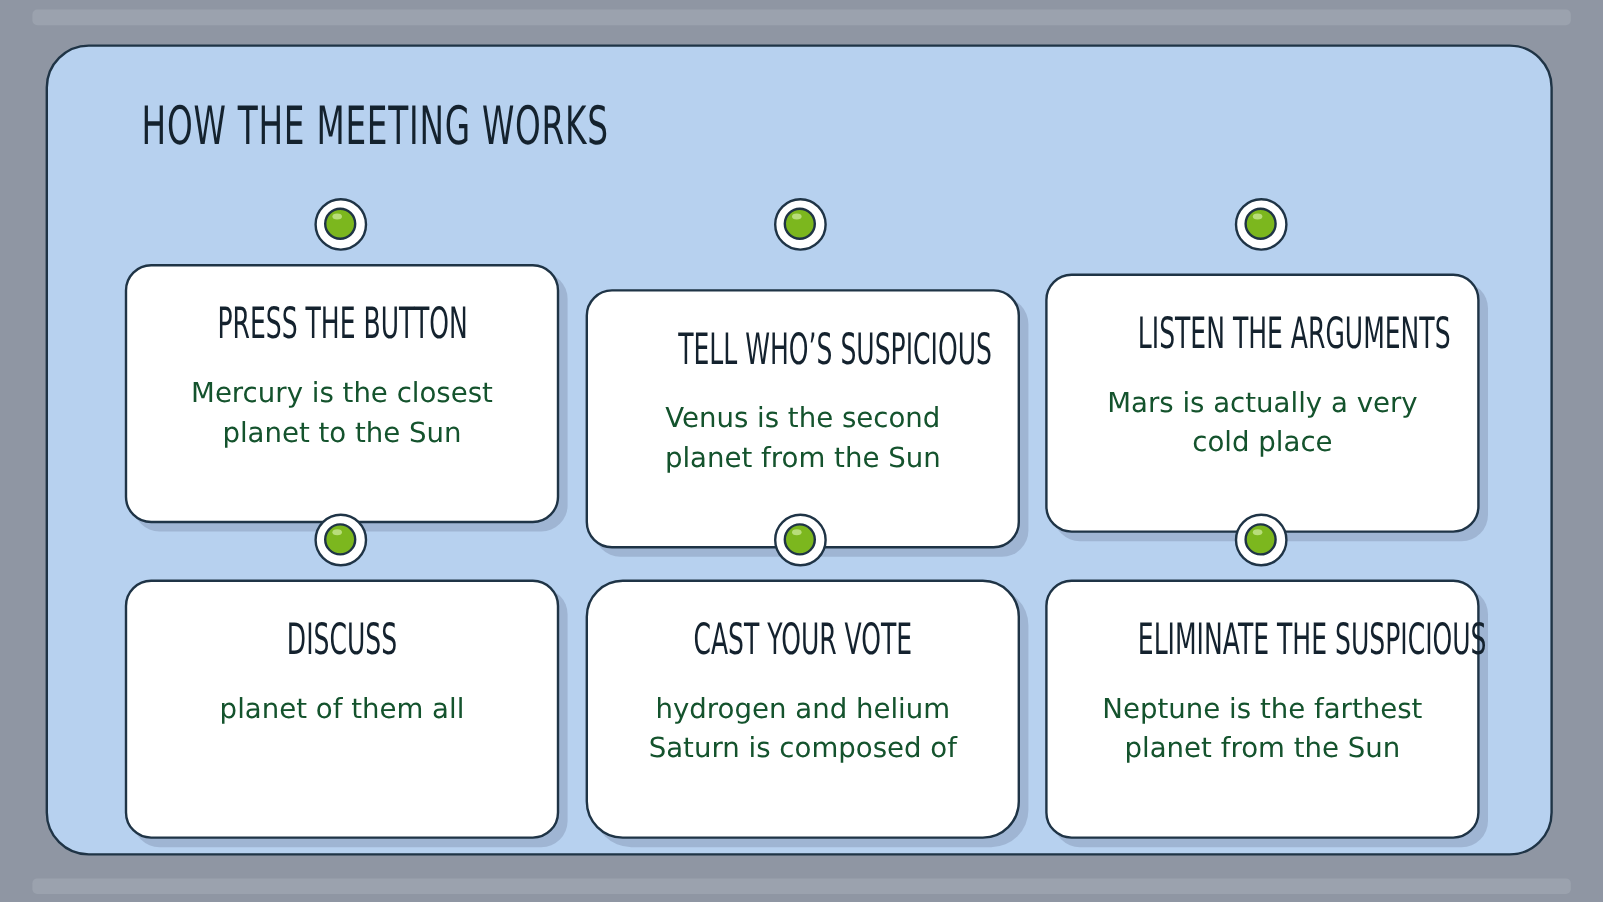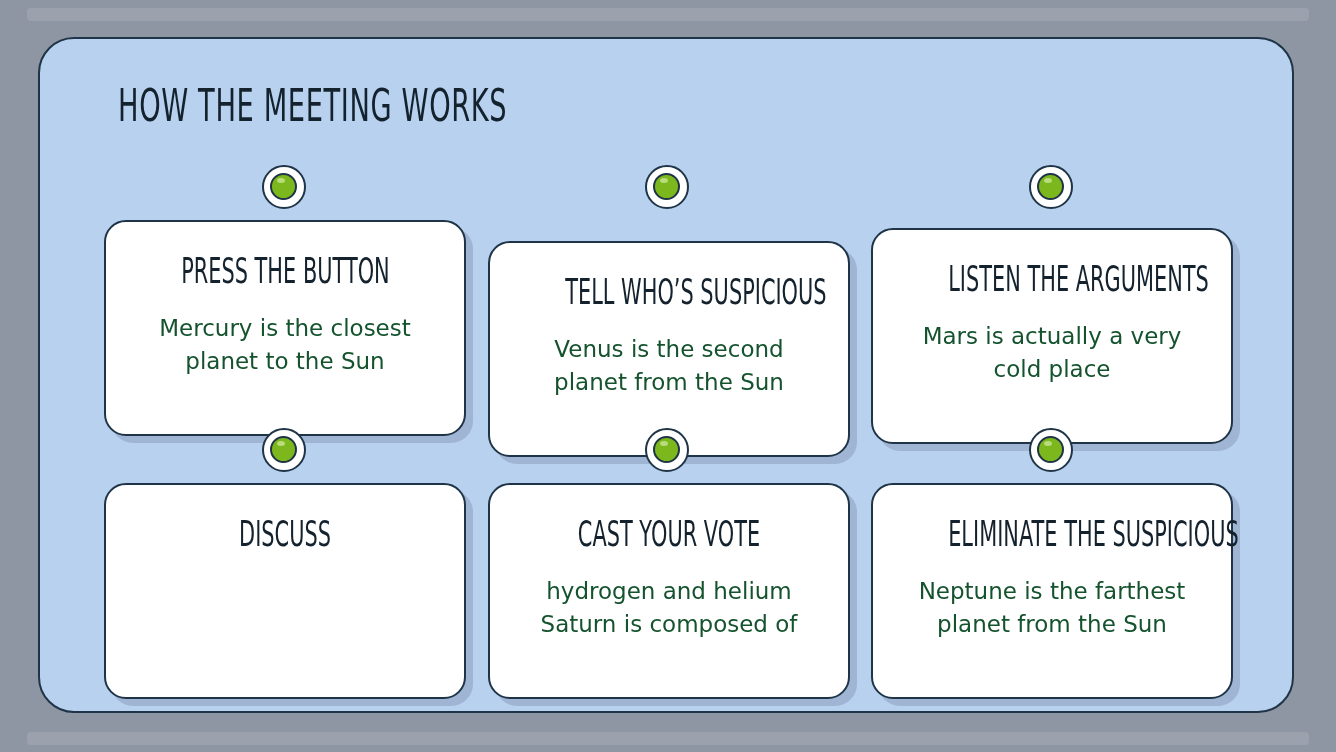--- a/index.html
+++ b/index.html
@@ -52,23 +52,24 @@
   </div>
 </div>
 
 <div class="dot" style="left:262px;top:428px;"></div>
 <div class="dot" style="left:645px;top:428px;"></div>
 <div class="dot" style="left:1029px;top:428px;"></div>
 
 <div class="card" style="left:104px;top:483px;">
   <div class="card-title">DISCUSS</div>
   <div class="card-desc">
+    <div>planet of them all</div>
   </div>
 </div>
-<div class="card" style="left:488px;top:483px;">
+<div class="card" style="left:488px;top:483px;border-radius:31px;">
   <div class="card-title">CAST YOUR VOTE</div>
   <div class="card-desc">
     <div>hydrogen and helium</div>
     <div>Saturn is composed of</div>
   </div>
 </div>
 <div class="card" style="left:871px;top:483px;">
   <div class="card-title">ELIMINATE THE SUSPICIOUS</div>
   <div class="card-desc">
     <div>Neptune is the farthest</div>

